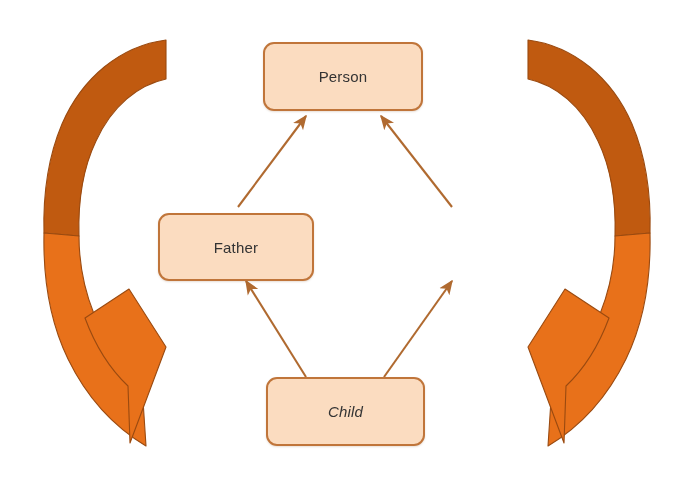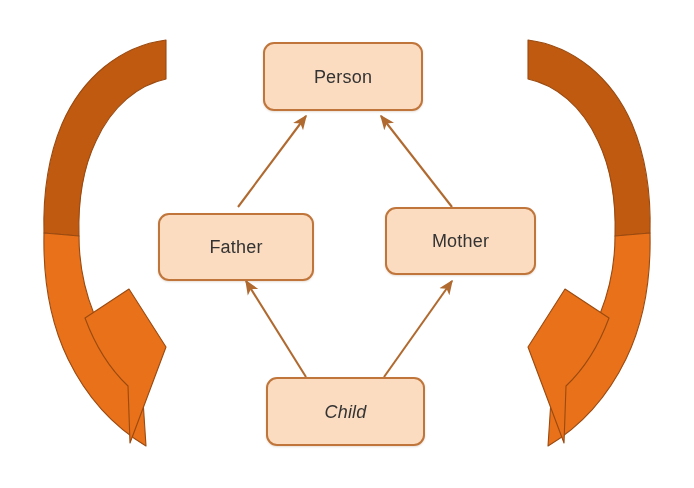--- a/index.html
+++ b/index.html
@@ -28,21 +28,21 @@
   .node-box {
     position: absolute;
     box-sizing: border-box;
     background: #FBDCC0;
     border: 2px solid #C0753A;
     border-radius: 11px;
     display: flex;
     align-items: center;
     justify-content: center;
     color: #333333;
-    font-size: 18px;
+    font-size: 15px;
     font-family: "Liberation Sans", sans-serif;
     letter-spacing: 0.2px;
     box-shadow: 0 1px 2px rgba(120, 70, 30, 0.18);
   }
   .node-label {
     display: block;
     line-height: 1;
     text-align: center;
   }
 </style>
@@ -117,21 +117,18 @@
   </svg>
 
   <div class="node-box" style="left:263px; top:42px; width:160px; height:69px;">
     <span class="node-label">Person</span>
   </div>
 
   <div class="node-box" style="left:158px; top:213px; width:156px; height:68px;">
     <span class="node-label">Father</span>
   </div>
 
-  <div class="node-box" style="left:385px; top:207px; width:151px; height:68px;">
-    <span class="node-label">Mother</span>
-  </div>
 
   <div class="node-box" style="left:266px; top:377px; width:159px; height:69px;font-style:italic;">
     <span class="node-label">Child</span>
   </div>
 
 </div>
 
 </body></html>

